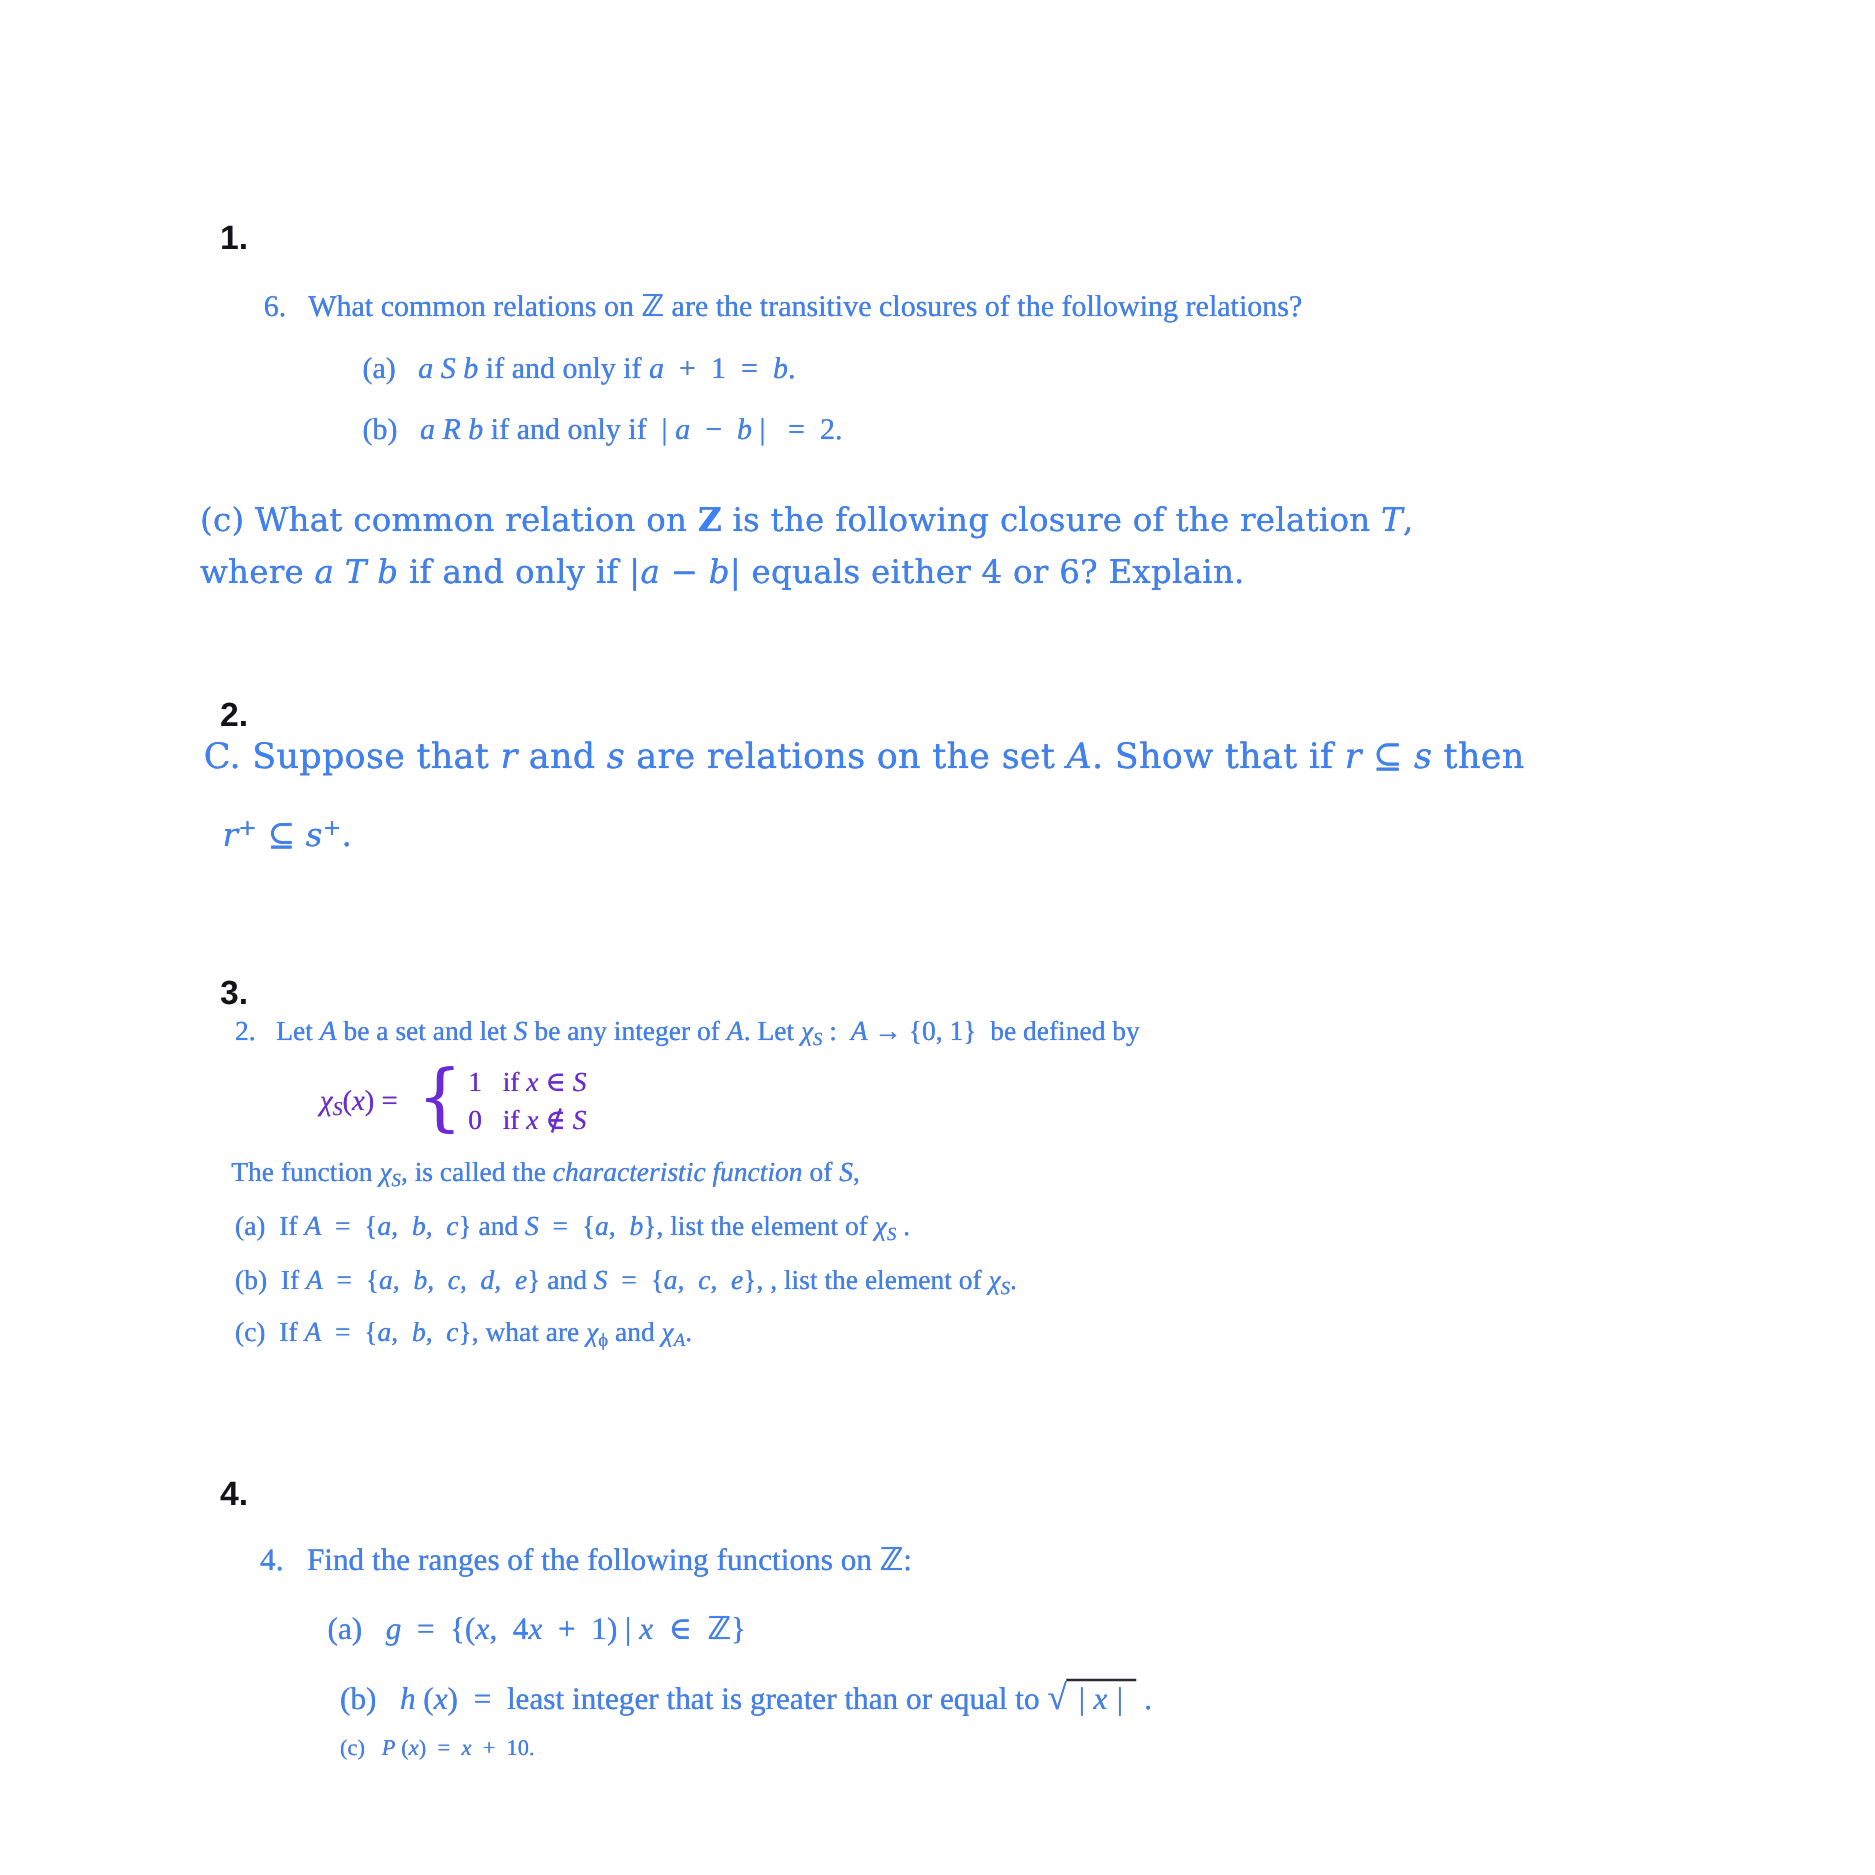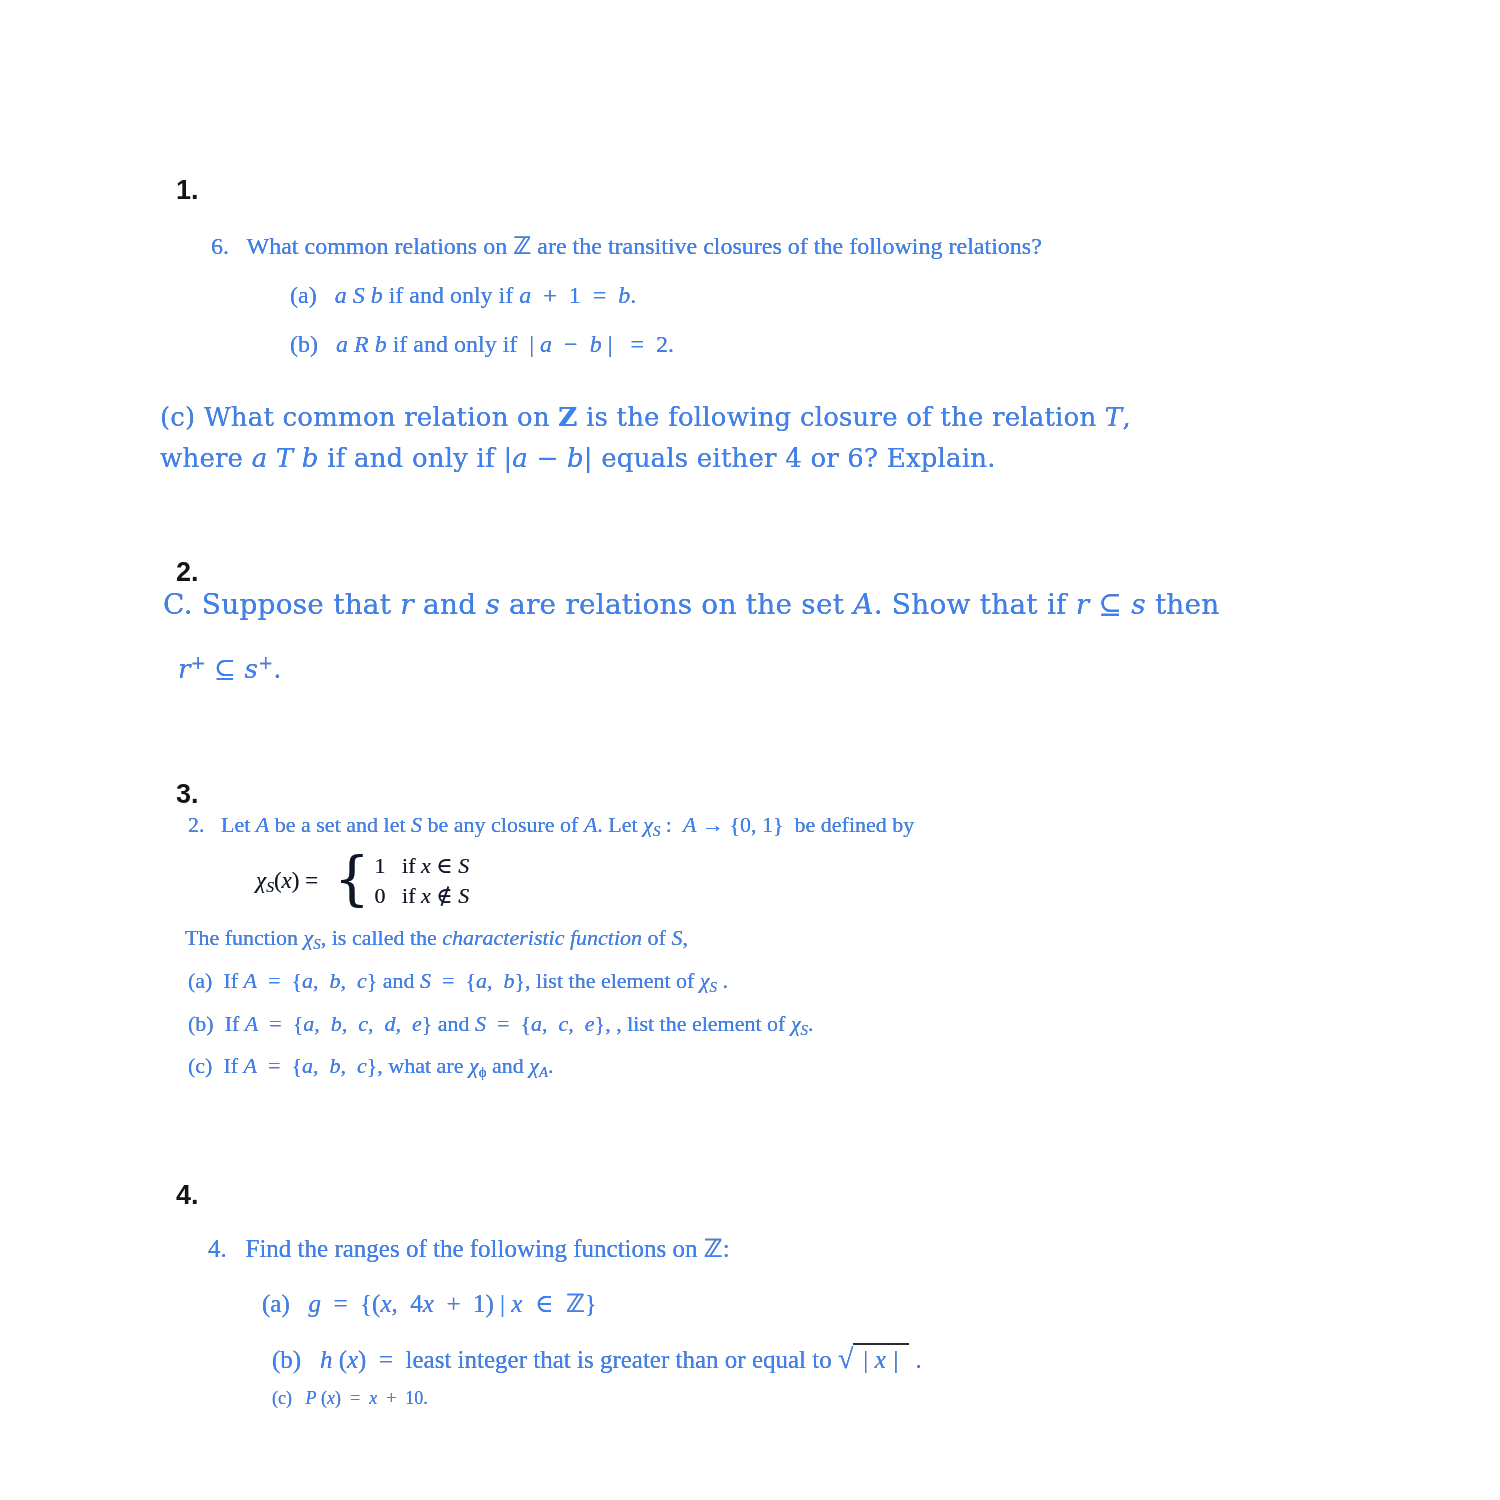--- a/index.html
+++ b/index.html
@@ -41,21 +41,21 @@
   #l-3b{left:188px;top:1010px;font-size:22px;}
   #l-3c{left:188px;top:1052px;font-size:22px;}
   #h4{left:176px;top:1180px;}
   #l-4i{left:208px;top:1233px;font-size:25px;}
   #l-4a{left:262px;top:1288px;font-size:25px;}
   #l-4b{left:272px;top:1341px;font-size:25px;}
   #l-4c{left:272px;top:1387px;font-size:18px;}
 
   
   #pw{position:absolute;left:256px;top:851px;display:flex;align-items:center;
-      color:#0f172a;white-space:pre;text-shadow:0 0 .6px rgba(40,40,48,.75);}
+      color:#6d28d9;white-space:pre;text-shadow:0 0 .6px rgba(40,40,48,.75);}
   .pw-label{font-size:23px;}
   .pw-brace{font-size:56px;line-height:56px;font-weight:400;margin:0 5px 4px 10px;
             transform:scaleY(1.05);font-family:"DejaVu Serif",serif;}
   .pw-rows{display:flex;flex-direction:column;row-gap:1px;font-size:22px;}
   .pw-row{line-height:1.3;}
 </style>
 </head>
 <body>
 
 <div class="page">
@@ -65,21 +65,21 @@
   <div class="ln serif" id="l-1a"><span>(a)   </span><span class="sg-i">a S b</span><span> if and only if </span><span class="sg-i">a</span><span>  +  1  =  </span><span class="sg-i">b</span><span>.</span></div>
   <div class="ln serif" id="l-1b"><span>(b)   </span><span class="sg-i">a R b</span><span> if and only if  | </span><span class="sg-i">a</span><span>  −  </span><span class="sg-i">b</span><span> |   =  2.</span></div>
   <div class="ln cm" id="l-1c1"><span>(c) What common relation on </span><span class="sg-b">Z</span><span> is the following closure of the relation </span><span class="sg-i">T</span><span>,</span></div>
   <div class="ln cm" id="l-1c2"><span>where </span><span class="sg-i">a T b</span><span> if and only if |</span><span class="sg-i">a</span><span> − </span><span class="sg-i">b</span><span>| equals either 4 or 6? Explain.</span></div>
 
   <div class="hd" id="h2">2.</div>
   <div class="ln cm" id="l-2a"><span>C. Suppose that </span><span class="sg-i">r</span><span> and </span><span class="sg-i">s</span><span> are relations on the set </span><span class="sg-i">A</span><span>. Show that if </span><span class="sg-i">r</span><span> ⊆ </span><span class="sg-i">s</span><span> then</span></div>
   <div class="ln cm" id="l-2b"><span class="sg-i">r</span><span class="sg-sup">+</span><span> ⊆ </span><span class="sg-i">s</span><span class="sg-sup">+</span><span>.</span></div>
 
   <div class="hd" id="h3">3.</div>
-  <div class="ln serif" id="l-3i"><span>2.   Let </span><span class="sg-i">A</span><span> be a set and let </span><span class="sg-i">S</span><span> be any closure of </span><span class="sg-i">A</span><span>. Let </span><span class="sg-i">χ</span><span class="sg-isub">S</span><span> :  </span><span class="sg-i">A</span><span> → {0, 1}  be defined by</span></div>
+  <div class="ln serif" id="l-3i"><span>2.   Let </span><span class="sg-i">A</span><span> be a set and let </span><span class="sg-i">S</span><span> be any integer of </span><span class="sg-i">A</span><span>. Let </span><span class="sg-i">χ</span><span class="sg-isub">S</span><span> :  </span><span class="sg-i">A</span><span> → {0, 1}  be defined by</span></div>
 
   <div class="serif" id="pw">
     <span class="pw-label"><span class="sg-i">χ</span><span class="sg-isub">S</span><span>(</span><span class="sg-i">x</span><span>) = </span></span>
     <span class="pw-brace">{</span>
     <span class="pw-rows">
       <span class="pw-row"><span>1   if </span><span class="sg-i">x</span><span> ∈ </span><span class="sg-i">S</span></span>
       <span class="pw-row"><span>0   if </span><span class="sg-i">x</span><span> ∉ </span><span class="sg-i">S</span></span>
     </span>
   </div>
 

